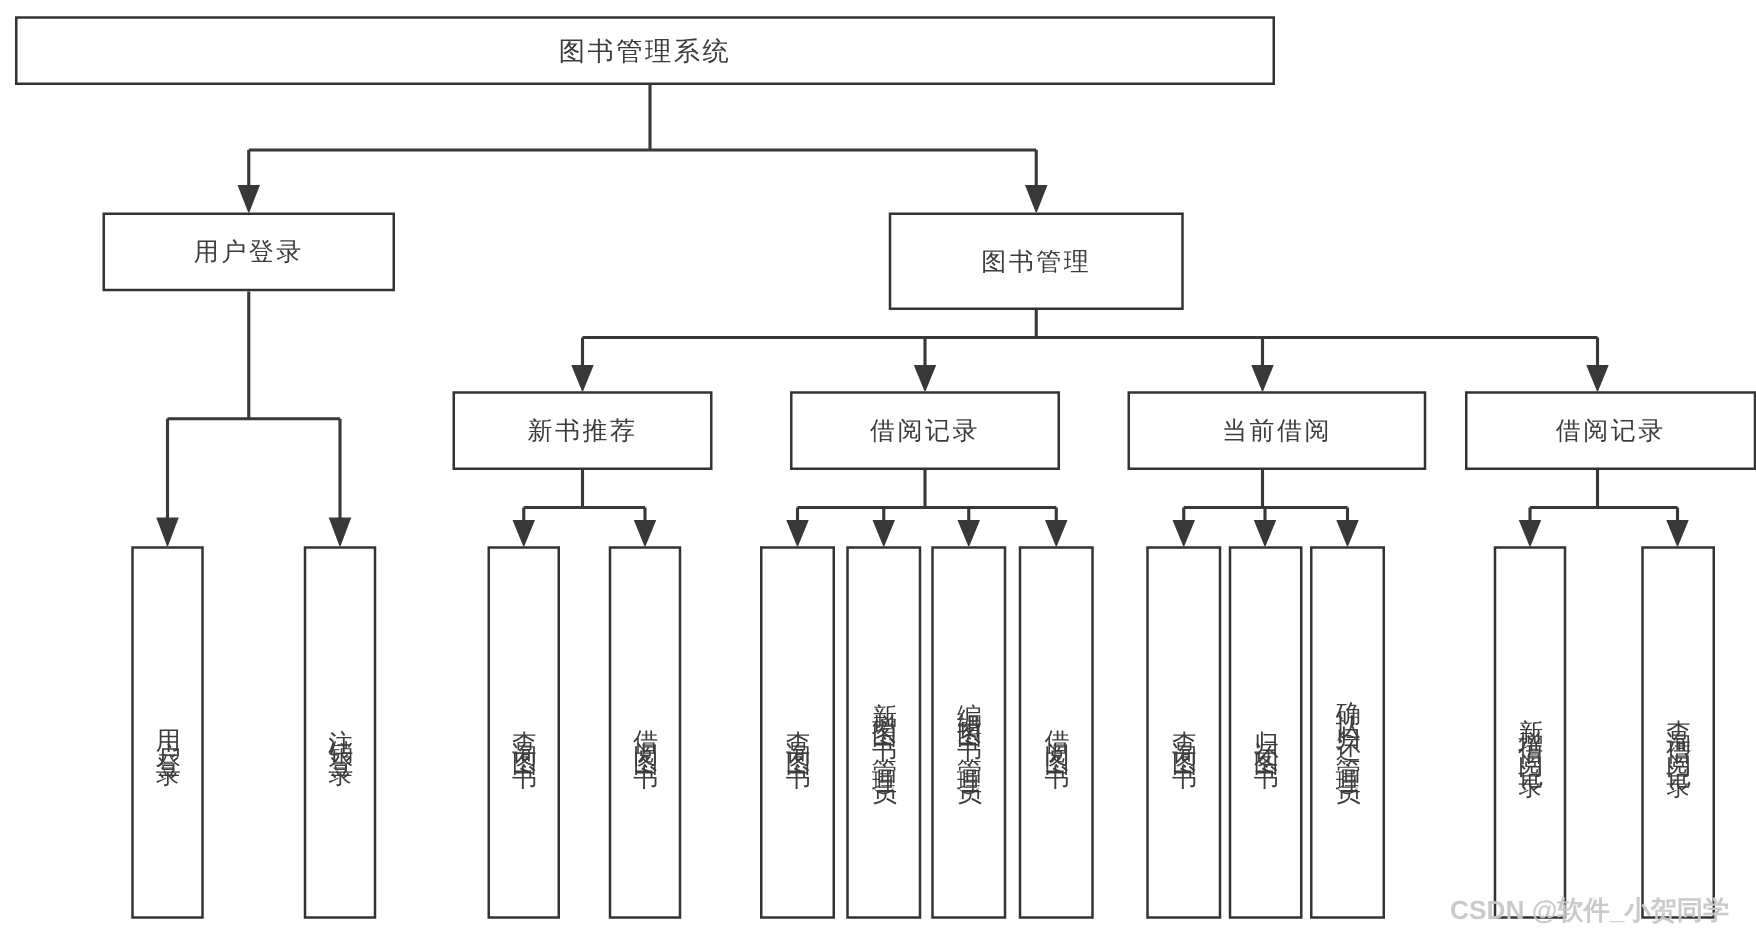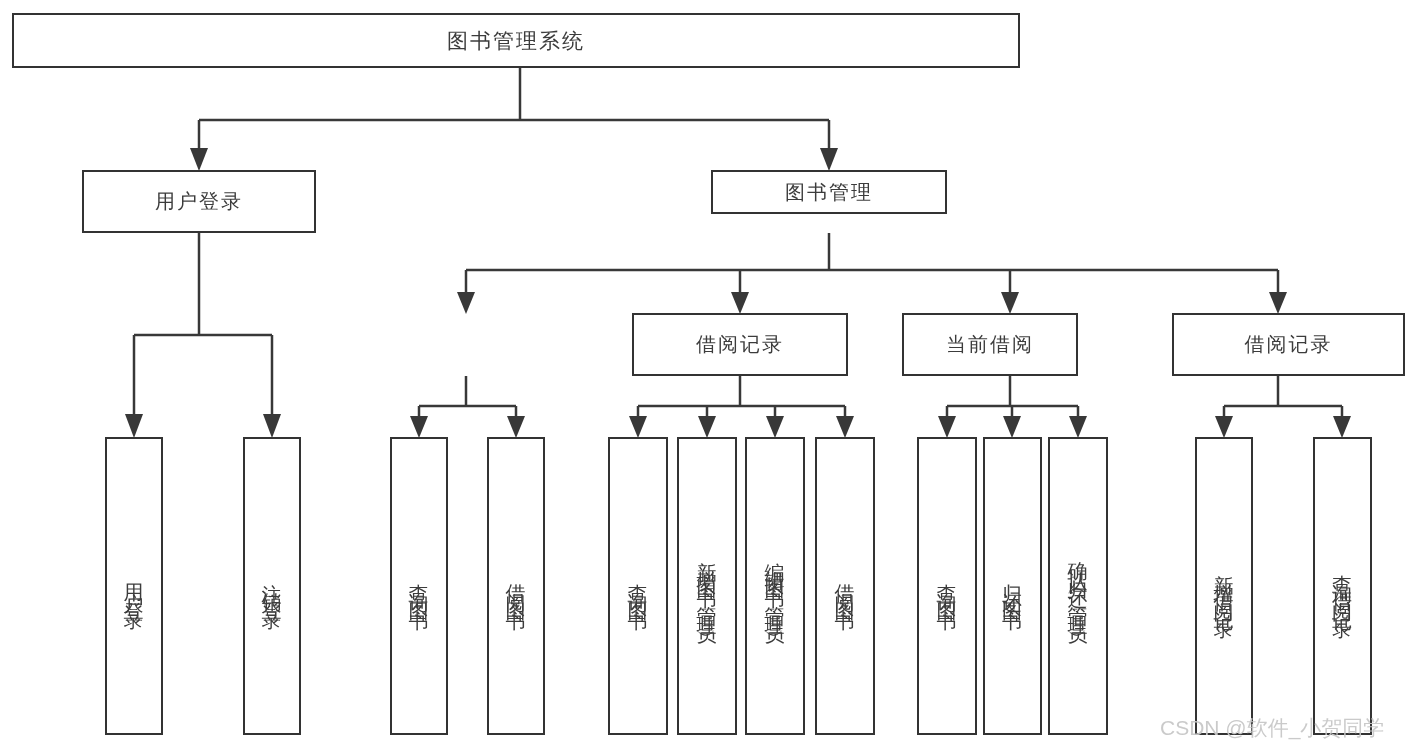--- a/index.html
+++ b/index.html
@@ -54,20 +54,21 @@
   }
   .watermark {
     position: absolute;
     left: 1160px;
     top: 714px;
     z-index: 5;
     font-size: 21px;
     color: var(--wm);
     opacity: 0.95;
     white-space: nowrap;
+    font-weight: bold;
   }
 </style>
 </head>
 <body>
 
 <div class="canvas">
 
   <svg class="edges" viewBox="0 0 1405 747" xmlns="http://www.w3.org/2000/svg">
     <g>
       <path d="M520 68 V120"></path>
@@ -133,28 +134,31 @@
     </g>
   </svg>
 
   <div class="box" style="left:12px; top:13px; width:1008px; height:55px;">
     <span class="hlabel root-label">图书管理系统</span>
   </div>
 
   <div class="box" style="left:82px; top:170px; width:234px; height:63px;">
     <span class="hlabel">用户登录</span>
   </div>
-  <div class="box" style="left:711px; top:170px; width:236px; height:44px;">
+  <div class="box" style="left:711px; top:170px; width:236px; height:78px;">
     <span class="hlabel">图书管理</span>
   </div>
 
+  <div class="box" style="left:362px; top:313px; width:208px; height:63px;">
+    <span class="hlabel">新书推荐</span>
+  </div>
   <div class="box" style="left:632px; top:313px; width:216px; height:63px;">
     <span class="hlabel">借阅记录</span>
   </div>
-  <div class="box" style="left:902px; top:313px; width:176px; height:63px;">
+  <div class="box" style="left:902px; top:313px; width:239px; height:63px;">
     <span class="hlabel">当前借阅</span>
   </div>
   <div class="box" style="left:1172px; top:313px; width:233px; height:63px;">
     <span class="hlabel">借阅记录</span>
   </div>
 
   <div class="box" style="left:105px; top:437px; width:58px; height:298px;">
     <span class="vlabel">用户登录</span>
   </div>
   <div class="box" style="left:243px; top:437px; width:58px; height:298px;">

